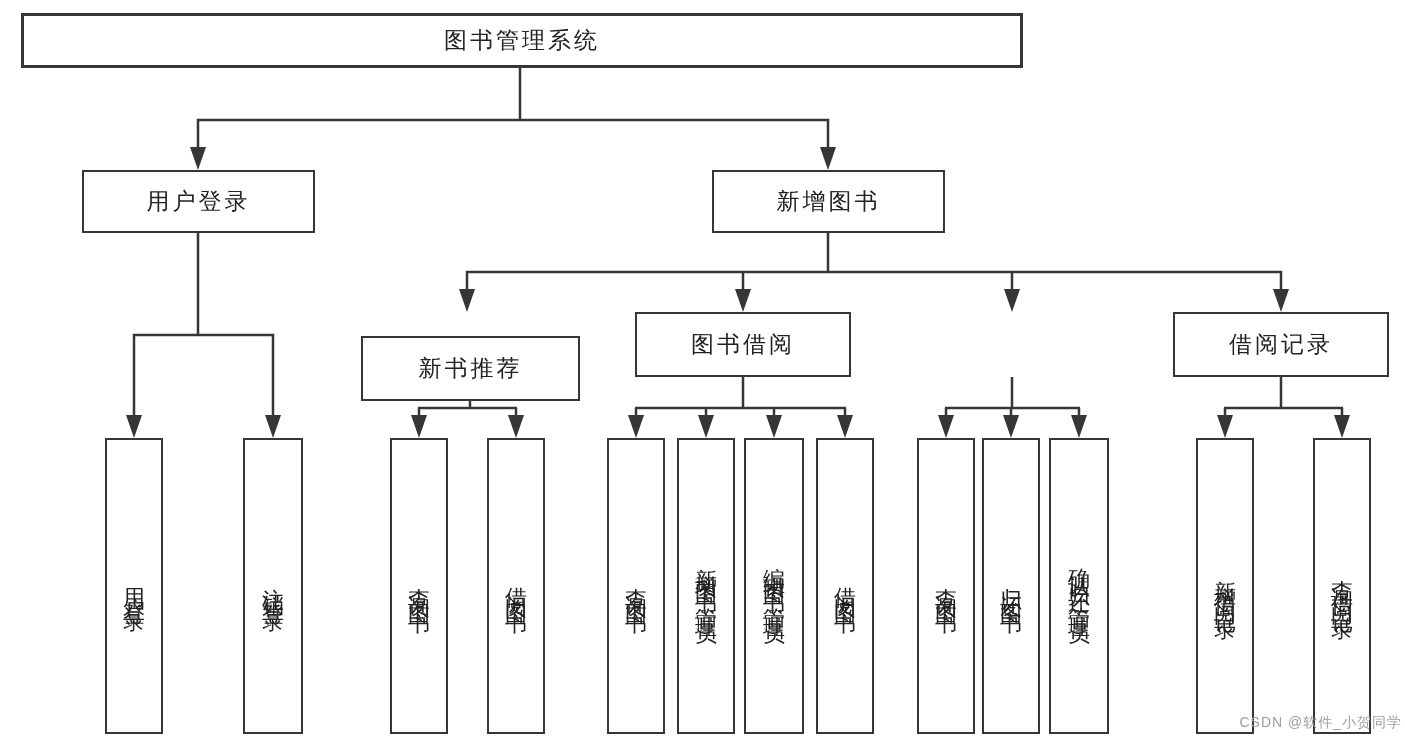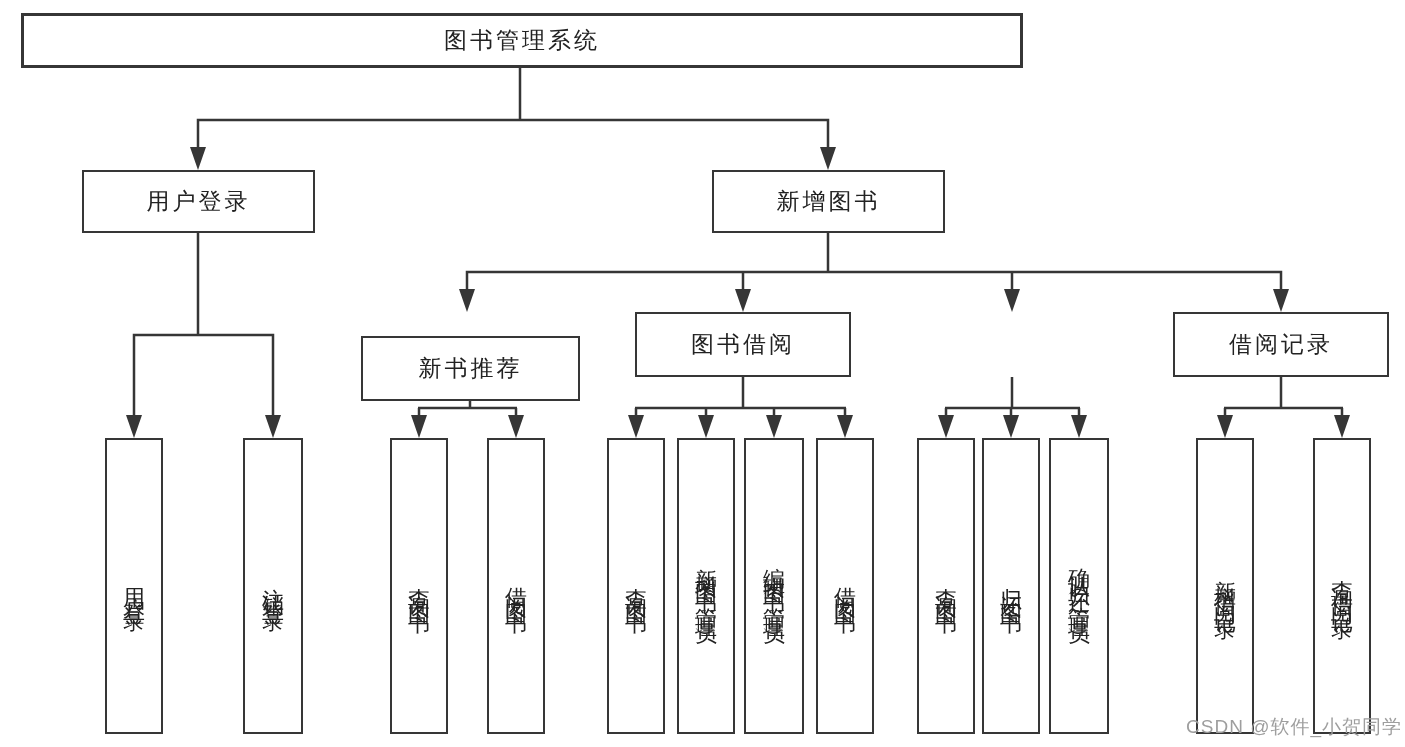--- a/index.html
+++ b/index.html
@@ -32,21 +32,21 @@
   .vbox .vtext {
     writing-mode: vertical-rl;
     font-size: 22px;
     line-height: 1;
     letter-spacing: 8px;
   }
   .watermark {
     position: absolute;
     top: 714px;
     right: 3px;
-    font-size: 19px;
+    font-size: 14px;
     color: #9e9e9e;
     letter-spacing: 1px;
     white-space: nowrap;
   }
 </style>
 </head>
 <body>
 
 <div class="canvas">
 

